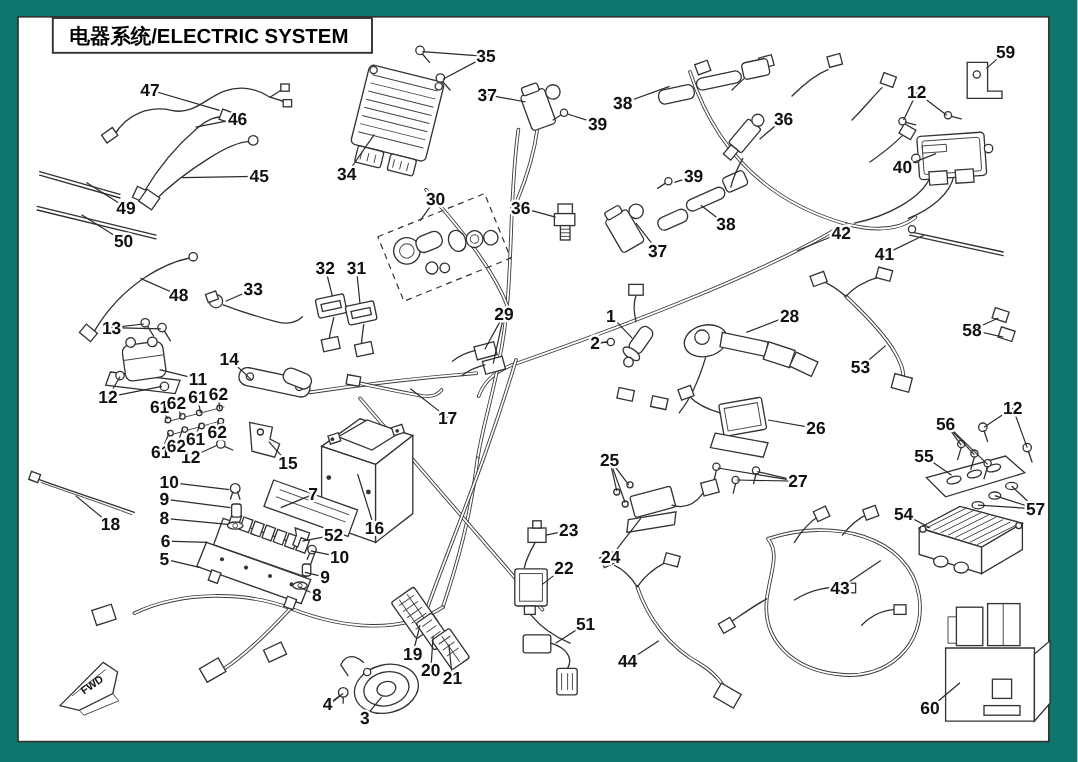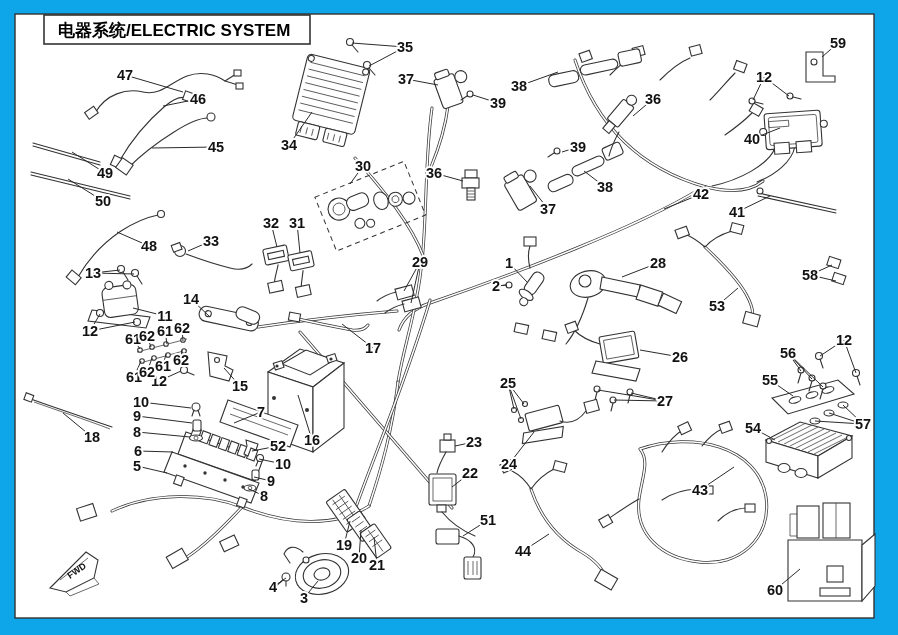--- a/index.html
+++ b/index.html
@@ -1,16 +1,16 @@
 <!DOCTYPE html>
 <html><head>
 <meta charset="utf-8">
 <style>
   html,body{margin:0;padding:0;background:#fff;}
-  #page{position:relative;width:898px;height:635px;background:#0ea5e9;overflow:hidden;}
+  #page{position:relative;width:898px;height:635px;background:#0f766e;overflow:hidden;}
   svg{display:block;}
   .ln{fill:none;stroke:#333;stroke-width:1.1;stroke-linecap:round;stroke-linejoin:round;}
   .fw{fill:#fff;stroke:#333;stroke-width:1.1;}
   .fb{fill:#333;stroke:none;}
   .thin{fill:none;stroke:#444;stroke-width:.8;}
   .tube-o{fill:none;stroke:#3a3a3a;stroke-width:3;stroke-linecap:round;}
   .tube-i{fill:none;stroke:#fff;stroke-width:1.5;stroke-linecap:round;}
   .dash{fill:none;stroke:#333;stroke-width:1;stroke-dasharray:5 4;}
   #leaders line{stroke:#2b2b2b;stroke-width:1;}
   #callouts text{font:700 14.5px "Liberation Sans",sans-serif;fill:#111;text-anchor:middle;

